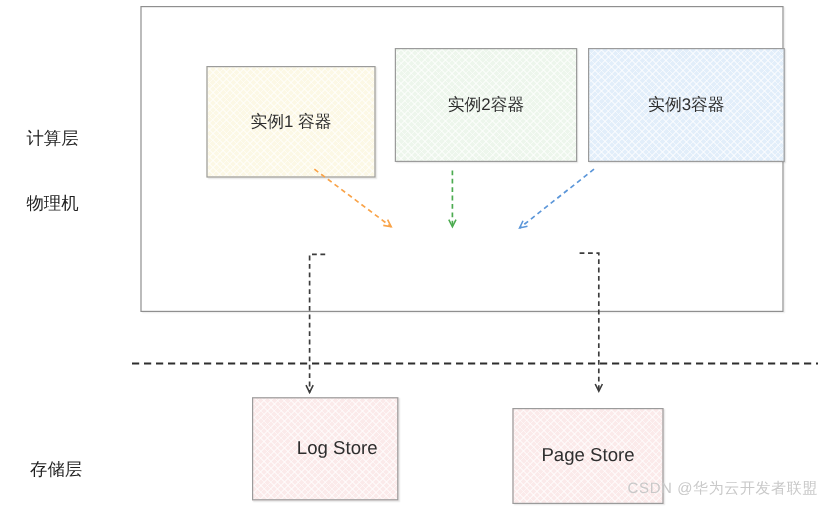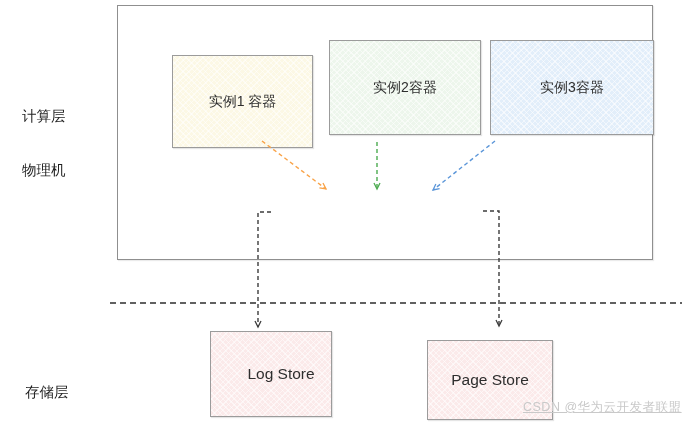--- a/index.html
+++ b/index.html
@@ -50,21 +50,20 @@
   #arrows-svg{
     position:absolute;left:0;top:0;width:682px;height:423px;
     pointer-events:none;
   }
   #watermark{
     position:absolute;
     left:523px;top:399px;
     font-size:12.5px;
     letter-spacing:0.5px;
     white-space:nowrap;
-    text-decoration:underline;
   }
 </style>
 </head>
 <body>
 
 <div id="canvas">
 
   <div class="layer-label" style="left:22px;top:71px;">
     <div>计算层</div>
     <div>物理机</div>

